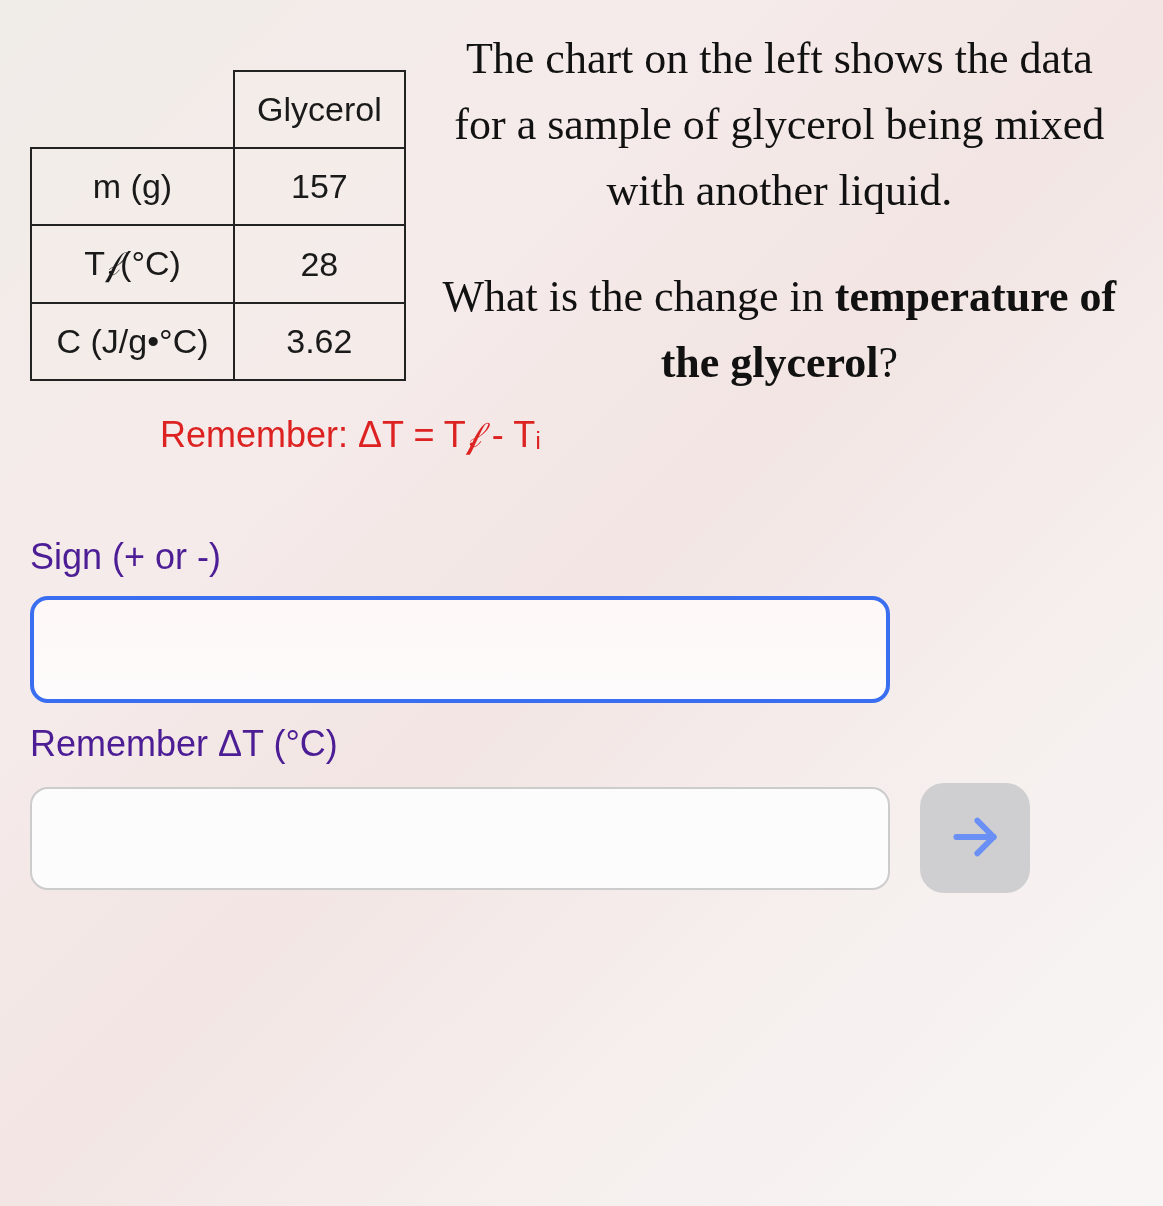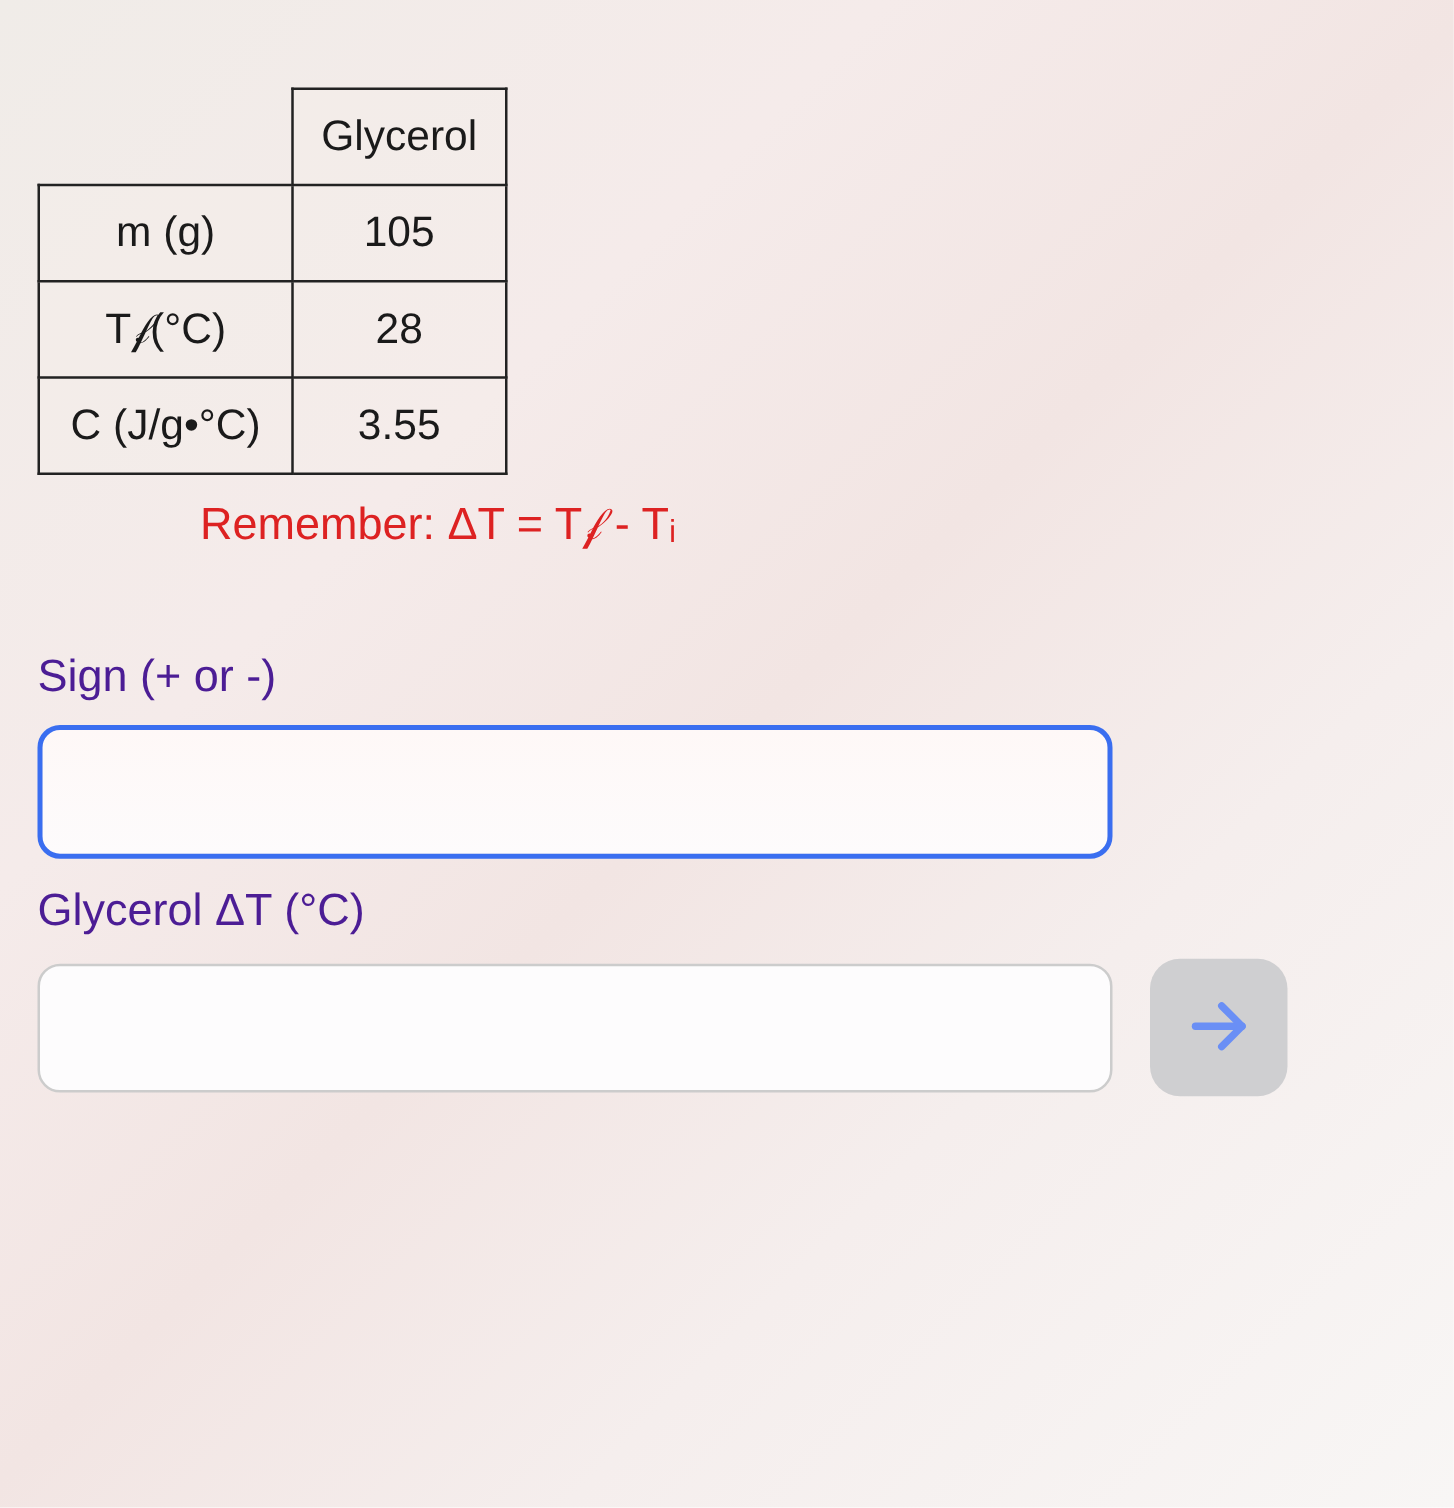--- a/index.html
+++ b/index.html
@@ -105,47 +105,54 @@
 <div class="top-section">
   <div class="table-wrap">
     <table>
       <tbody>
           <tr class="header-row">
         <td class="label-cell" style="border:none;"></td>
         <td class="value-cell">Glycerol</td>
       </tr>
       <tr>
         <td class="label-cell">m (g)</td>
-        <td class="value-cell">105</td>
+        <td class="value-cell">157</td>
       </tr>
       <tr>
         <td class="label-cell">T𝒻(°C)</td>
         <td class="value-cell">28</td>
       </tr>
       <tr>
         <td class="label-cell">C (J/g•°C)</td>
-        <td class="value-cell">3.55</td>
+        <td class="value-cell">3.62</td>
       </tr>
     </tbody>
       </table>
   </div>
 
+  <div class="question-text">
+    <div>The chart on the left shows the data for a sample of glycerol being mixed with another liquid.</div>
+    <div style="height:40px;"></div>
+    <div>
+      <span>What is the change in </span><span class="bold">temperature of the glycerol</span><span>?</span>
+    </div>
+  </div>
 </div>
 
 <div class="mid-row">
   <div class="hint">Remember: ΔT = T𝒻 - Tᵢ</div>
 </div>
 
 <div class="input-group">
   <label class="input-label">Sign (+ or -)</label>
   <input type="text" class="text-field focused" style="">
 </div>
 
 <div class="input-group">
-  <label class="input-label">Glycerol ΔT (°C)</label>
+  <label class="input-label">Remember ΔT (°C)</label>
   <div class="input-row">
     <input type="text" class="text-field" style="">
     <button class="next-btn">
       <span>
         <svg viewBox="0 0 24 24" fill="none" stroke="#6a8ff5" stroke-width="2.5" stroke-linecap="round" stroke-linejoin="round">
           <line x1="4" y1="12" x2="20" y2="12"></line>
           <polyline points="13 5 20 12 13 19"></polyline>
         </svg>
       </span>
     </button>

